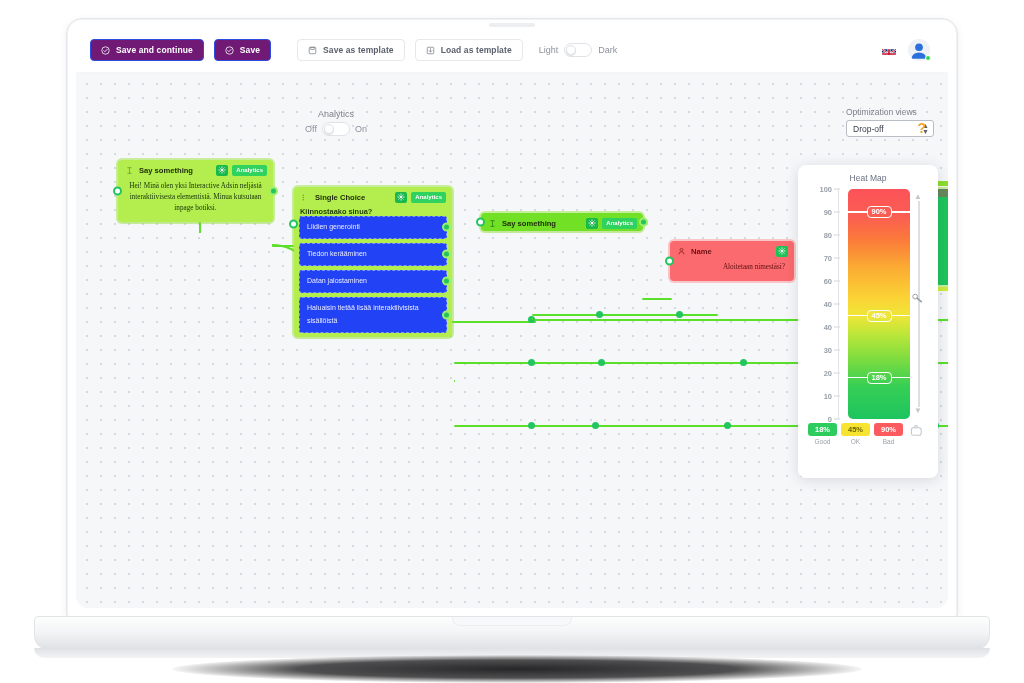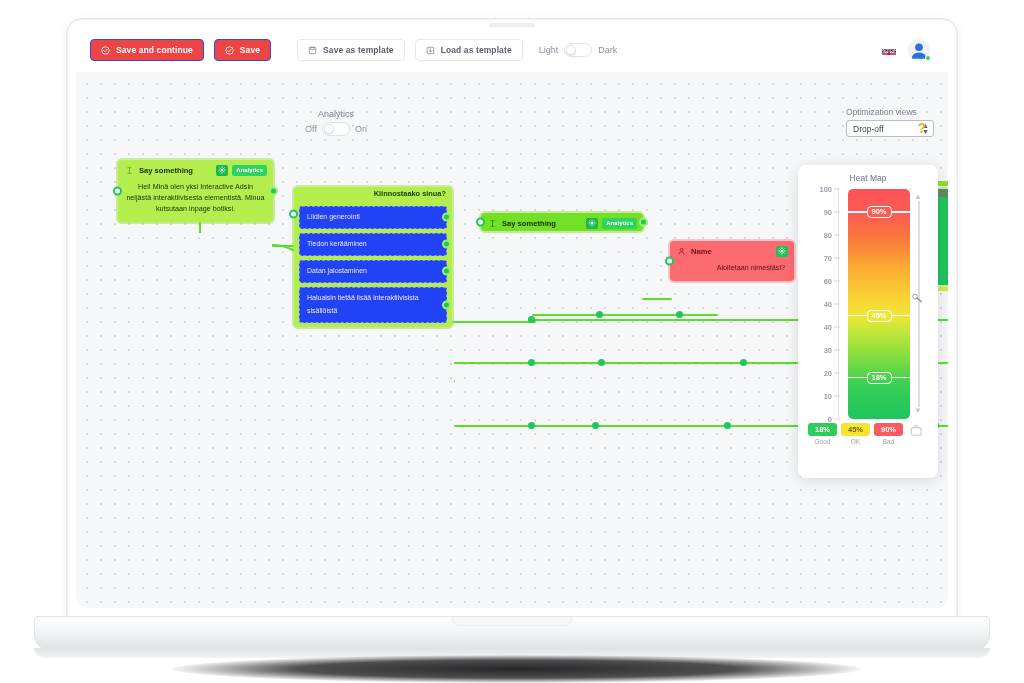--- a/index.html
+++ b/index.html
@@ -53,21 +53,21 @@
   .toolbar {
     position:absolute; left:0; top:0; width:872px; height:45px;
     background:#ffffff; display:flex; align-items:center; padding:0 14px;
     gap:10px; border-bottom:1px solid #f4f5f7;
   }
   .btn {
     display:flex; align-items:center; gap:6px; height:22px; padding:0 10px;
     border-radius:4px; font-size:8.5px; font-weight:700; white-space:nowrap;
     cursor:pointer; letter-spacing:.1px;
   }
-  .btn-primary { background:#ef4444; color:#fff; border:1px solid #2f4ce0; }
+  .btn-primary { background:#701a75; color:#fff; border:1px solid #2f4ce0; }
   .btn-ghost { background:#fff; color:#5a5f6b; border:1px solid #e6e8ec; font-weight:600; }
   .ico { display:inline-block; width:9px; height:9px; flex:0 0 auto; }
   .ico svg { display:block; width:100%; height:100%; }
 
   .theme-toggle { display:flex; align-items:center; gap:6px; margin-left:6px; }
   .theme-toggle .tlabel { font-size:9px; color:#8d929c; }
   .switch {
     width:28px; height:14px; border-radius:9px; background:#fff;
     border:1px solid #dfe2e7; position:relative; cursor:pointer;
   }
@@ -137,23 +137,23 @@
   .hd-right { margin-left:auto; display:flex; align-items:center; gap:4px; }
   .gear-btn {
     width:12px; height:11px; border-radius:2px; background:#18b84c;
     display:flex; align-items:center; justify-content:center; cursor:pointer;
   }
   .gear-btn.red { background:#1fc257; }
   .pill-analytics {
     height:11px; padding:0 4px; border-radius:2px; background:#2fd15f;
     color:#fff; font-size:6px; font-weight:700; display:flex; align-items:center; cursor:pointer;
   }
-  .node-body { padding:3px 8px 8px; font-size:7.2px; line-height:1.55; color:#15310a; text-align:center; }
+  .node-body { padding:3px 8px 8px; font-size:7.2px; line-height:1.55; color:#15310a; text-align:center;font-family:Liberation Serif, serif; }
   .node-body.red { color:#5e0f12; text-align:right; padding-right:9px; }
-  .node-q { font-size:7.4px; font-weight:600; color:#1d3a08; text-align:right; padding:2px 6px 8px; }
+  .node-q { font-size:7.4px; font-weight:600; color:#1d3a08; text-align:left; padding:2px 6px 0; }
 
   .choice {
     margin:0 5px 4px; background:#2242f5; border:1px dashed #7f94ff;
     border-radius:3px; color:#e8ebff; font-size:7px; line-height:1.85;
     padding:4px 7px; position:relative; cursor:pointer;
   }
   .port {
     position:absolute; width:9px; height:9px; border-radius:50%;
     background:#22c55e; border:2px solid #9bf06a; cursor:pointer;
   }
@@ -390,20 +390,39 @@
             </span>
             <span class="pill-analytics">Analytics</span>
           </span>
         </div>
         <div class="node-body">Hei! Minä olen yksi Interactive Adsin neljästä interaktiivisesta elementistä. Minua kutsutaan inpage botiksi.</div>
         <span class="port left in"></span>
         <span class="port right"></span>
       </div>
 
       <div class="node node-green lite" style="left:218px; top:114px; width:158px;">
+        <div class="node-hd">
+          <span class="ico">
+            <svg viewBox="0 0 16 16">
+                <circle cx="4" cy="4" r="1.3" fill="#6ea82a"></circle>
+                <circle cx="4" cy="8" r="1.3" fill="#6ea82a"></circle>
+                <circle cx="4" cy="12" r="1.3" fill="#6ea82a"></circle>
+              </svg>
+          </span>
+          <span class="node-title">Single Choice</span>
+          <span class="hd-right">
+            <span class="gear-btn">
+              <svg viewBox="0 0 16 16" width="8" height="8">
+                  <circle cx="8" cy="8" r="2.6" fill="#fff"></circle>
+                  <path d="M8 1.6v2M8 12.4v2M1.6 8h2M12.4 8h2M3.5 3.5l1.4 1.4M11.1 11.1l1.4 1.4M12.5 3.5l-1.4 1.4M4.9 11.1L3.5 12.5" stroke="#fff" stroke-width="1.5" stroke-linecap="round"></path>
+                </svg>
+            </span>
+            <span class="pill-analytics">Analytics</span>
+          </span>
+        </div>
         <div class="node-q">Kiinnostaako sinua?</div>
 
         <div class="choice">
           <span>Liidien generointi</span>
           <span class="port right"></span>
         </div>
         <div class="choice">
           <span>Tiedon kerääminen</span>
           <span class="port right"></span>
         </div>

